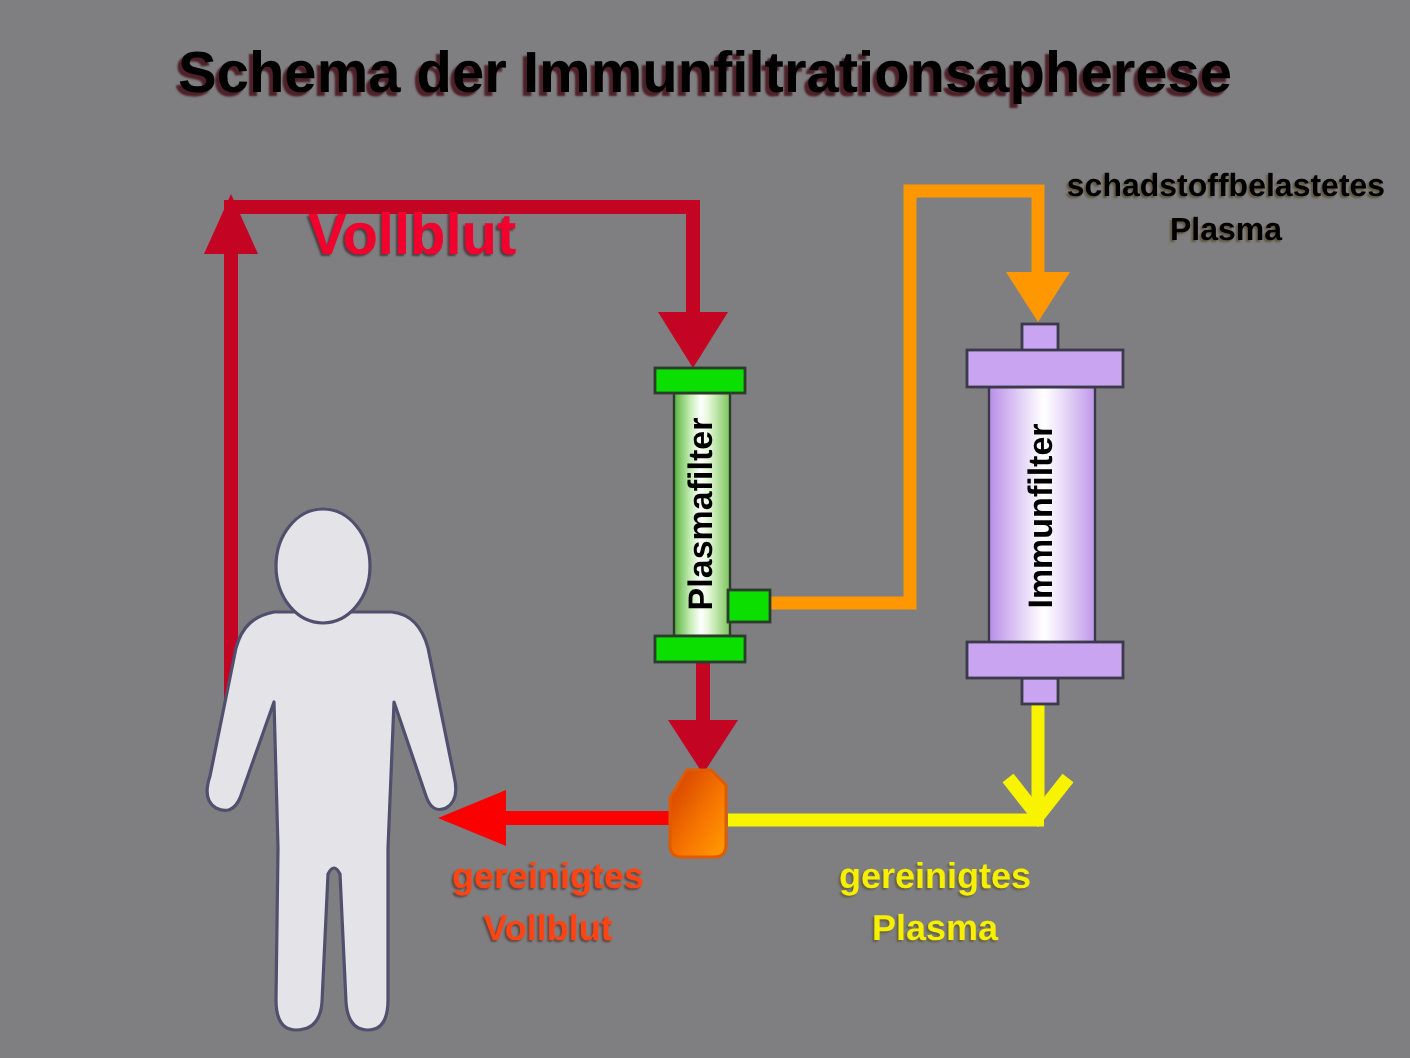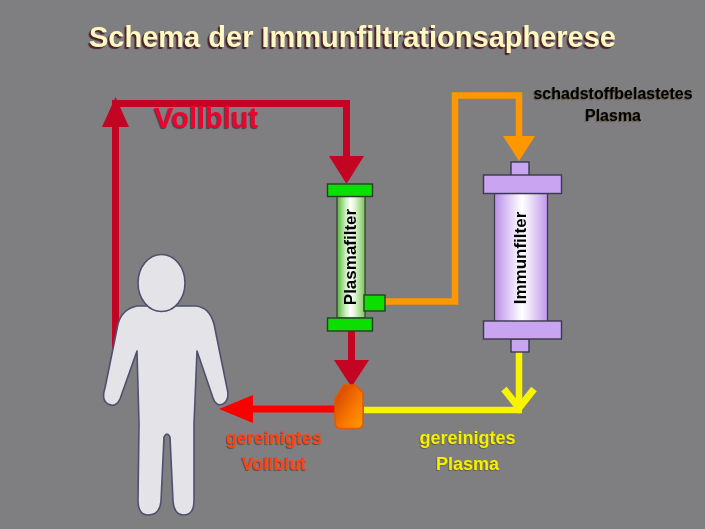--- a/index.html
+++ b/index.html
@@ -4,21 +4,21 @@
 <style>
   html,body { margin:0; padding:0; }
   .stage {
     position:relative; width:705px; height:529px;
     background:#7f7f81; overflow:hidden;
     font-family:"Liberation Sans", sans-serif;
   }
   .stage svg.canvas { position:absolute; left:0; top:0; width:705px; height:529px; }
   .slide-title {
     position:absolute; top:21px; left:0; width:100%;
-    text-align:center; font-size:29px; font-weight:bold; color:#fef9c3;
+    text-align:center; font-size:29px; font-weight:bold; color:#000000;
     text-shadow:-2px 2px 1px #4e2028; white-space:nowrap;
   }
   .lbl { position:absolute; font-weight:bold; white-space:nowrap;text-align:center; }
   .lbl-vollblut {
     left:154px; top:102px; font-size:29px; color:#f2002e;
     text-shadow:-1px 1px 1px rgba(40,10,15,.55);
   }
   .lbl-schadstoff {
     left:523px; top:83px; width:180px; text-align:center;
     font-size:16px; line-height:22px; color:#000000;

